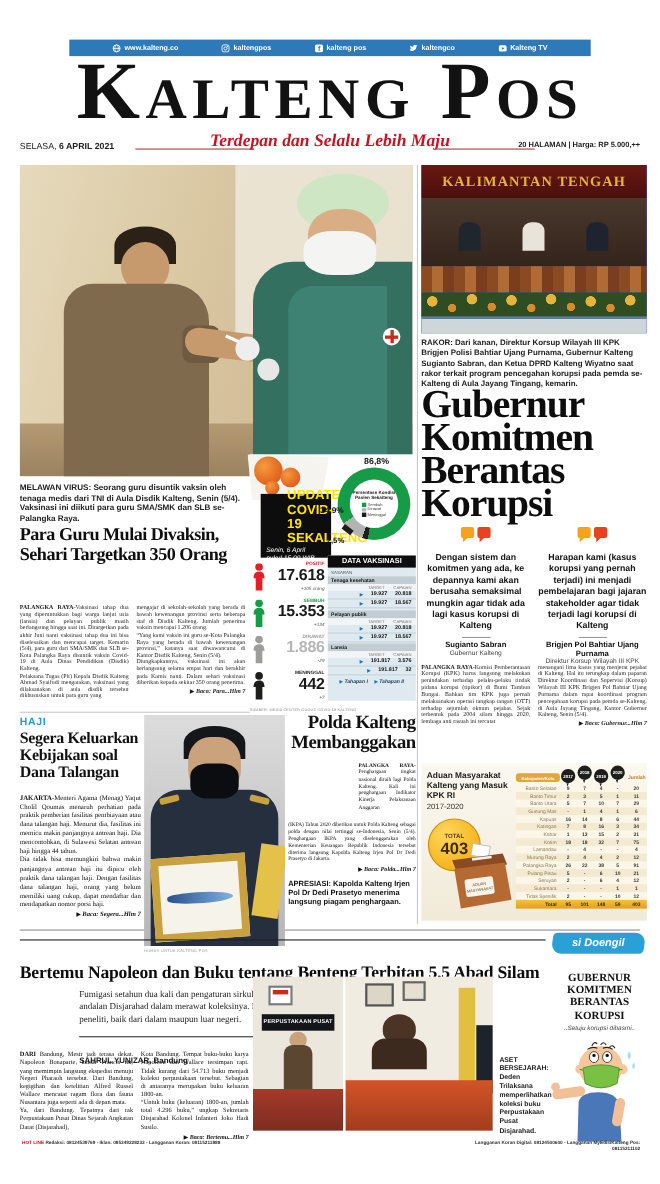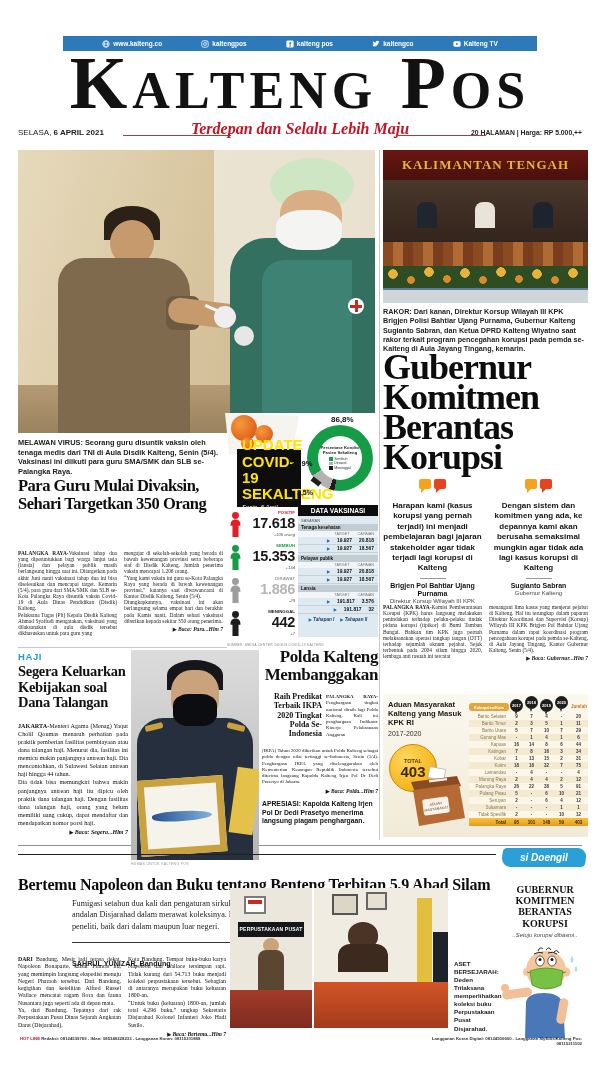--- a/index.html
+++ b/index.html
@@ -73,21 +73,21 @@
 
   
   .covid{left:227px;top:413px;width:151px;height:238px;background:#fff;font-family:"Liberation Sans",sans-serif;}
   .cv-paper{position:absolute;left:-2px;top:0;width:74px;height:42px;background:#f6f4ef;
             clip-path:polygon(0 0,100% 6%,92% 88%,6% 100%);}
   .cv-virus{position:absolute;border-radius:50%;background:radial-gradient(circle at 35% 35%,#f59a3e,#d8490f);}
   .cv-v1{left:4px;top:2px;width:26px;height:26px;} .cv-v2{left:28px;top:12px;width:18px;height:18px;}
   .cv-v3{left:14px;top:24px;width:13px;height:13px;}
   .cv-black{position:absolute;left:10px;top:36px;width:64px;height:58px;background:#0d0d0d;
             display:flex;flex-direction:column;justify-content:center;padding-left:5px;box-sizing:border-box;}
-  .cv-t{color:#ffe400;font-weight:700;font-size:15px;line-height:1.08;}
+  .cv-t{color:#ffe400;font-weight:700;font-size:12px;line-height:1.08;margin-left:19px;}
   .cv-s{color:#fff;font-style:italic;font-size:6px;line-height:1.2;margin-top:2px;}
   .cv-donut{position:absolute;left:80px;top:12px;width:66px;height:66px;border-radius:50%;}
   .cv-hole{position:absolute;left:91px;top:23px;width:44px;height:44px;border-radius:50%;background:#fff;
            display:flex;flex-direction:column;align-items:center;justify-content:center;text-align:center;}
   .cv-hole .t{font-weight:700;font-size:4.2px;line-height:1.15;color:#222;}
   .legend{margin-top:1.5px;}
   .leg-row{display:flex;align-items:center;gap:1.5px;font-size:3.6px;color:#333;line-height:1.25;}
   .leg-sq{width:3.5px;height:3.5px;display:inline-block;}
   .cv-p1{position:absolute;left:104px;top:2px;font-weight:700;font-size:8px;}
   .cv-p2{position:absolute;left:64px;top:46px;font-weight:700;font-size:7.6px;}
@@ -500,21 +500,20 @@
     <div class="pp-face"></div>
     <div class="pp-body"></div>
     <div class="pp-mask"></div>
     <div class="pp-ep1"></div>
     <div class="pp-ep2"></div>
     <div class="pp-kag"></div>
     <div class="pp-frame"></div>
   </div>
   <div class="abs pp-credit">HUMAS UNTUK KALTENG POS</div>
   <div class="abs polda-h">Polda Kalteng Membanggakan</div>
-  <div class="abs polda-sub">Raih Predikat Terbaik IKPA 2020 Tingkat Polda Se-Indonesia</div>
   <div class="abs polda-b1 just"><b class="lead">PALANGKA RAYA-</b><span>Penghargaan tingkat nasional diraih lagi Polda Kalteng. Kali ini penghargaan Indikator Kinerja Pelaksanaan Anggaran</span></div>
   <div class="abs polda-b2 just">
     <span>(IKPA) Tahun 2020 diberikan untuk Polda Kalteng sebagai polda dengan nilai tertinggi se-Indonesia, Senin (5/4). Penghargaan IKPA yang diselenggarakan oleh Kementerian Keuangan Republik Indonesia tersebut diterima langsung Kapolda Kalteng Irjen Pol Dr Dedi Prasetyo di Jakarta.</span>
     <div class="baca"><span class="arrow">▶</span> <span>Baca: Polda...Hlm 7</span></div>
   </div>
   <div class="abs polda-cap">APRESIASI: Kapolda Kalteng Irjen Pol Dr Dedi Prasetyo menerima langsung piagam penghargaan.</div>
 
   <div class="abs photo-rakor">
     <div class="rk-banner">
         <span>KALIMANTAN TENGAH</span>
@@ -529,34 +528,34 @@
   </div>
   <div class="abs cap-rakor">RAKOR: Dari kanan, Direktur Korsup Wilayah III KPK Brigjen Polisi Bahtiar Ujang Purnama, Gubernur Kalteng Sugianto Sabran, dan Ketua DPRD Kalteng Wiyatno saat rakor terkait program pencegahan korupsi pada pemda se-Kalteng di Aula Jayang Tingang, kemarin.</div>
   <div class="abs gub-head">Gubernur Komitmen Berantas Korupsi</div>
 
   <div class="abs quotes">
     <div class="qbox">
       <svg class="q-ic" width="30" height="16" viewBox="0 0 30 16">
           <path d="M3 1 h8 a2 2 0 0 1 2 2 v6 a2 2 0 0 1 -2 2 h-4 l-4 4 v-4 a2 2 0 0 1 -2 -2 v-6 a2 2 0 0 1 2 -2 z" fill="#f6a21c"></path>
           <path d="M18 1 h8 a2 2 0 0 1 2 2 v6 a2 2 0 0 1 -2 2 h-4 l-4 4 v-4 a2 2 0 0 1 -2 -2 v-6 a2 2 0 0 1 2 -2 z" fill="#e8431f"></path>
         </svg>
-      <div class="q-txt">Harapan kami (kasus korupsi yang pernah terjadi) ini menjadi pembelajaran bagi jajaran stakeholder agar tidak terjadi lagi korupsi di Kalteng</div>
+      <div class="q-txt">Dengan sistem dan komitmen yang ada, ke depannya kami akan berusaha semaksimal mungkin agar tidak ada lagi kasus korupsi di Kalteng</div>
       <div class="q-div"></div>
-      <div class="q-name">Brigjen Pol Bahtiar Ujang Purnama</div>
-      <div class="q-role">Direktur Korsup Wilayah III KPK</div>
+      <div class="q-name">Sugianto Sabran</div>
+      <div class="q-role">Gubernur Kalteng</div>
     </div>
     <div class="qbox">
       <svg class="q-ic" width="30" height="16" viewBox="0 0 30 16">
           <path d="M3 1 h8 a2 2 0 0 1 2 2 v6 a2 2 0 0 1 -2 2 h-4 l-4 4 v-4 a2 2 0 0 1 -2 -2 v-6 a2 2 0 0 1 2 -2 z" fill="#f6a21c"></path>
           <path d="M18 1 h8 a2 2 0 0 1 2 2 v6 a2 2 0 0 1 -2 2 h-4 l-4 4 v-4 a2 2 0 0 1 -2 -2 v-6 a2 2 0 0 1 2 -2 z" fill="#e8431f"></path>
         </svg>
-      <div class="q-txt">Dengan sistem dan komitmen yang ada, ke depannya kami akan berusaha semaksimal mungkin agar tidak ada lagi kasus korupsi di Kalteng</div>
+      <div class="q-txt">Harapan kami (kasus korupsi yang pernah terjadi) ini menjadi pembelajaran bagi jajaran stakeholder agar tidak terjadi lagi korupsi di Kalteng</div>
       <div class="q-div"></div>
-      <div class="q-name">Sugianto Sabran</div>
-      <div class="q-role">Gubernur Kalteng</div>
+      <div class="q-name">Brigjen Pol Bahtiar Ujang Purnama</div>
+      <div class="q-role">Direktur Korsup Wilayah III KPK</div>
     </div>
   </div>
 
   <div class="abs gub-c1 body-txt just"><b class="lead">PALANGKA RAYA-</b><span>Komisi Pemberantasan Korupsi (KPK) harus langsung melakukan penindakan terhadap pelaku-pelaku tindak pidana korupsi (tipikor) di Bumi Tambun Bungai. Bahkan tim KPK juga pernah melaksanakan operasi tangkap tangan (OTT) terhadap sejumlah oknum pejabat. Sejak terbentuk pada 2004 silam hingga 2020, lembaga anti rasuah ini tercatat</span></div>
   <div class="abs gub-c2 body-txt just">
     <span>menangani lima kasus yang menjerat pejabat di Kalteng. Hal itu terungkap dalam paparan Direktur Koordinasi dan Supervisi (Korsup) Wilayah III KPK Brigjen Pol Bahtiar Ujang Purnama dalam rapat koordinasi program pencegahaan korupsi pada pemda se-Kalteng, di Aula Jayang Tingang, Kantor Gubernur Kalteng, Senin (5/4).</span>
     <div class="baca"><span class="arrow">▶</span> <span>Baca: Gubernur...Hlm 7</span></div>
   </div>
 
   <div class="abs aduan">
@@ -716,21 +715,21 @@
         </div>
     </div>
   </div>
 
   <div class="abs kicker">
     <span class="kline"></span>
   </div>
   <div class="abs doengil">
       <span>si Doengil</span>
     </div>
-  <div class="abs nap-head">Bertemu Napoleon dan Buku tentang Benteng Terbitan 5,9 Abad Silam</div>
+  <div class="abs nap-head">Bertemu Napoleon dan Buku tentang Benteng Terbitan 5,5 Abad Silam</div>
   <div class="abs nap-lede">Fumigasi setahun dua kali dan pengaturan sirkulasi udara menjadi andalan Disjarahad dalam merawat koleksinya. Kerap menjadi jujukan peneliti, baik dari dalam maupun luar negeri.</div>
   <div class="abs nap-by">SAHRUL YUNIZAR, Bandung</div>
   <div class="abs nap-c1 just"><b class="lead">DARI</b><span class="pre"> Bandung, Mesir jadi terasa dekat. Napoleon Bonaparte, kaisar Prancis itu, yang memimpin langsung ekspedisi menuju Negeri Pharaoh tersebut. Dari Bandung, kegigihan dan ketelitian Alfred Russel Wallace mencatat ragam flora dan fauna Nusantara juga seperti ada di depan mata.
 Ya, dari Bandung. Tepatnya dari rak Perpustakaan Pusat Dinas Sejarah Angkatan Darat (Disjarahad),</span></div>
   <div class="abs nap-c2 just">
     <span class="pre">Kota Bandung. Tempat buku-buku karya Napoleon dan Wallace tersimpan rapi. Tidak kurang dari 54.713 buku menjadi koleksi perpustakaan tersebut. Sebagian di antaranya merupakan buku keluaran 1800-an.
 “Untuk buku (keluaran) 1800-an, jumlah total 4.296 buku,” ungkap Sekretaris Disjarahad Kolonel Infanteri Joko Hadi Susilo.</span>
     <div class="baca"><span class="arrow">▶</span> <span>Baca: Bertemu...Hlm 7</span></div>
   </div>
 

